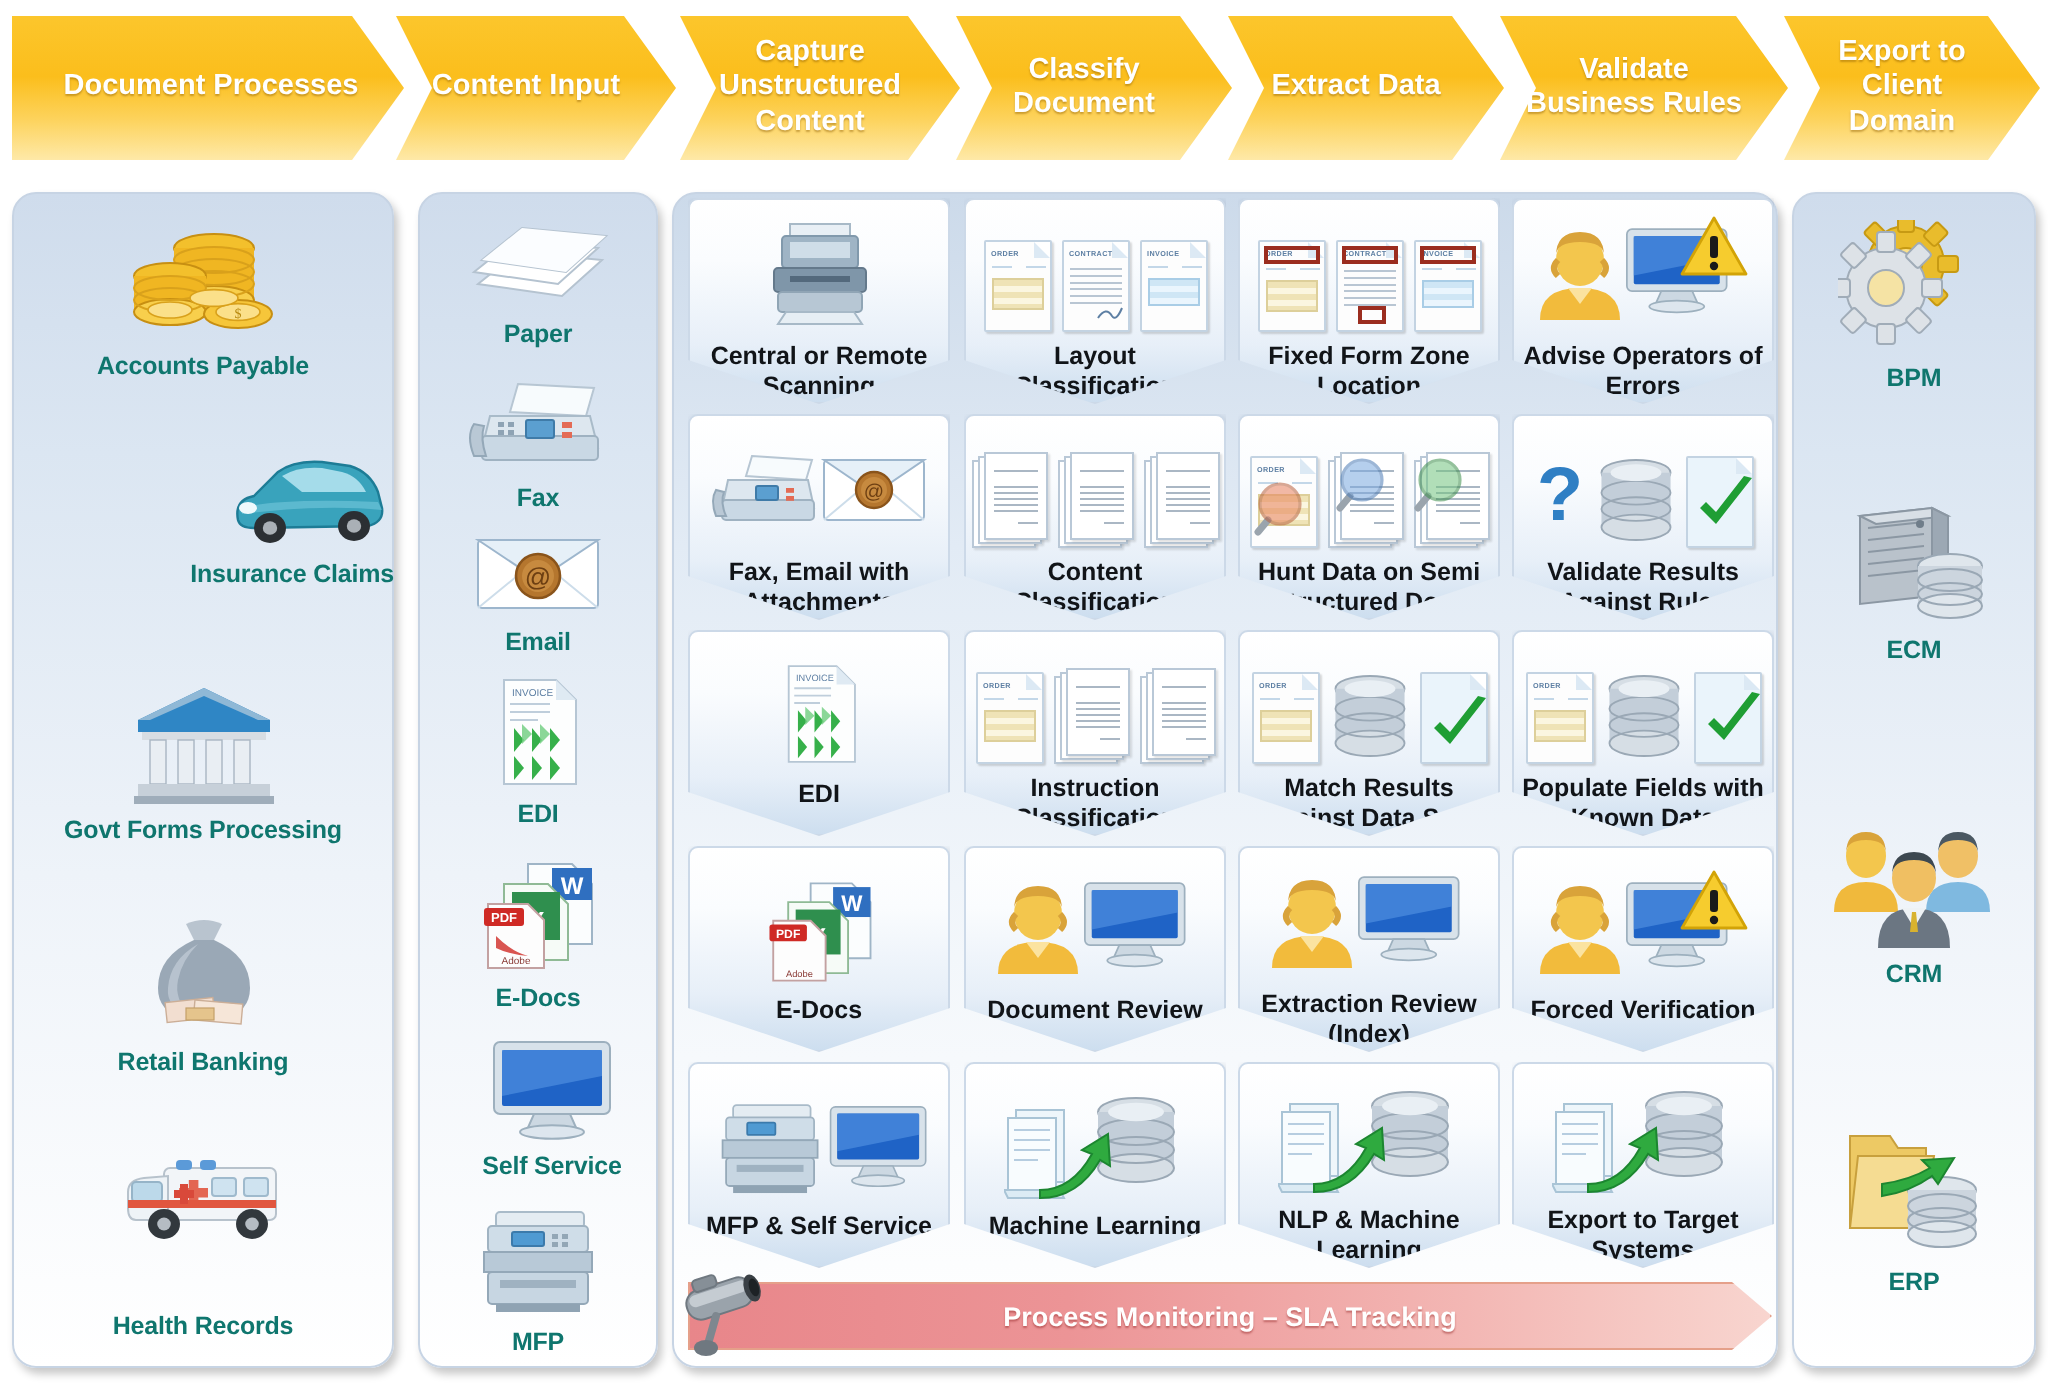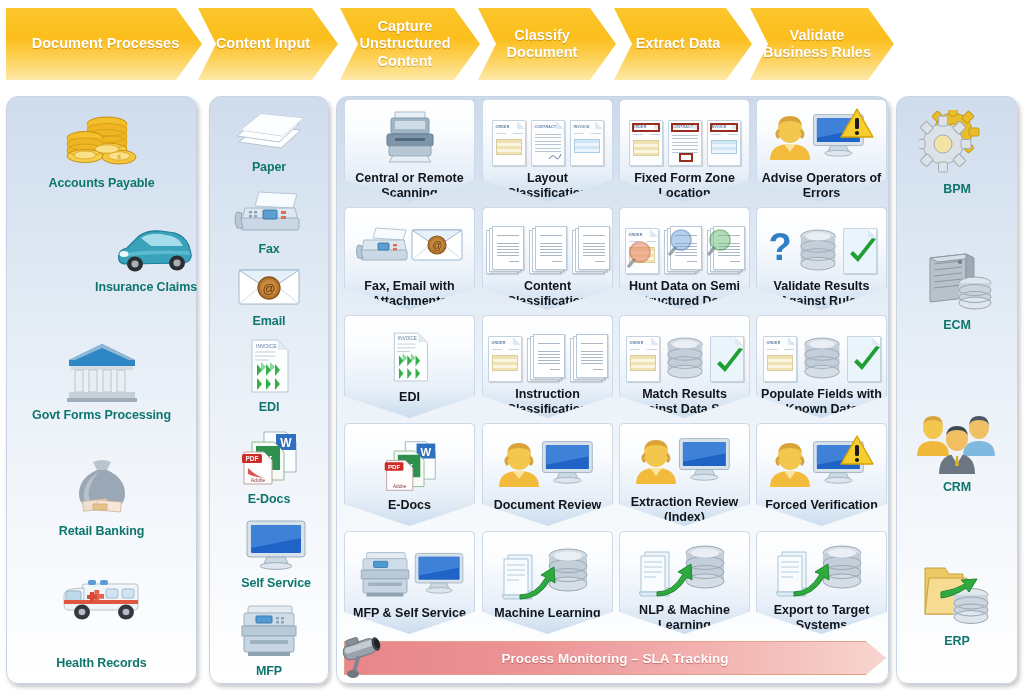--- a/index.html
+++ b/index.html
@@ -154,20 +154,23 @@
   </div>
   <div class="hdr notch" style="left:478px; width:138px;">
     <span>Classify Document</span>
   </div>
   <div class="hdr notch" style="left:614px; width:138px;">
     <span>Extract Data</span>
   </div>
   <div class="hdr notch" style="left:750px; width:144px;">
     <span>Validate Business Rules</span>
   </div>
+  <div class="hdr notch" style="left:892px; width:128px;">
+    <span>Export to Client Domain</span>
+  </div>
 
   <div class="panel" style="left:6px; top:96px; width:191px; height:588px;"></div>
   <div class="panel" style="left:209px; top:96px; width:120px; height:588px;"></div>
   <div class="panel mid" style="left:336px; top:96px; width:553px; height:588px;"></div>
   <div class="panel" style="left:896px; top:96px; width:122px; height:588px;"></div>
 
   <div class="tile" style="left:6px; top:108px; width:191px;">
     <svg class="ic" width="78" height="62" viewBox="0 0 78 62">
       <g>
         <ellipse cx="44" cy="16" rx="20" ry="7" fill="#f3c02c" stroke="#c78f12"></ellipse>

